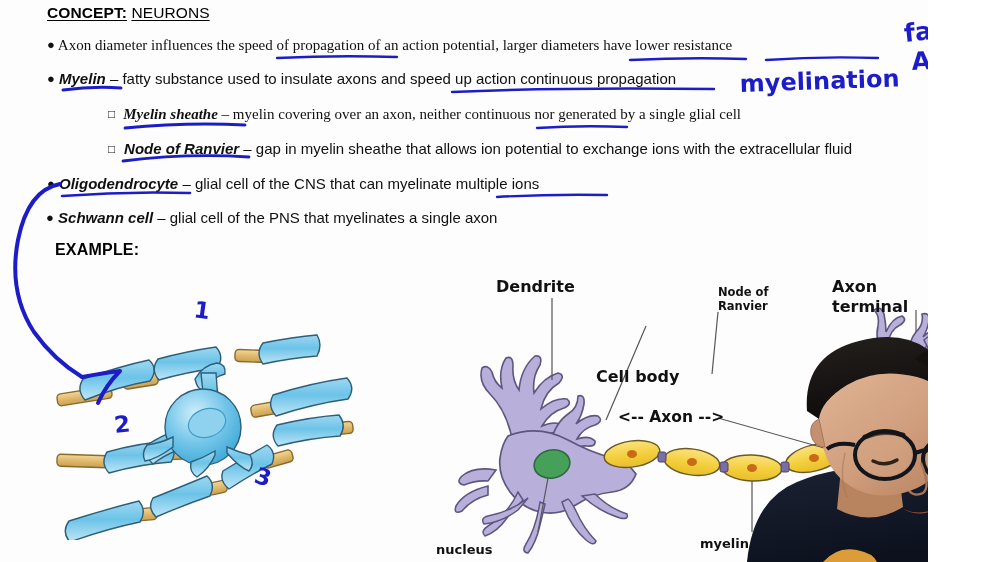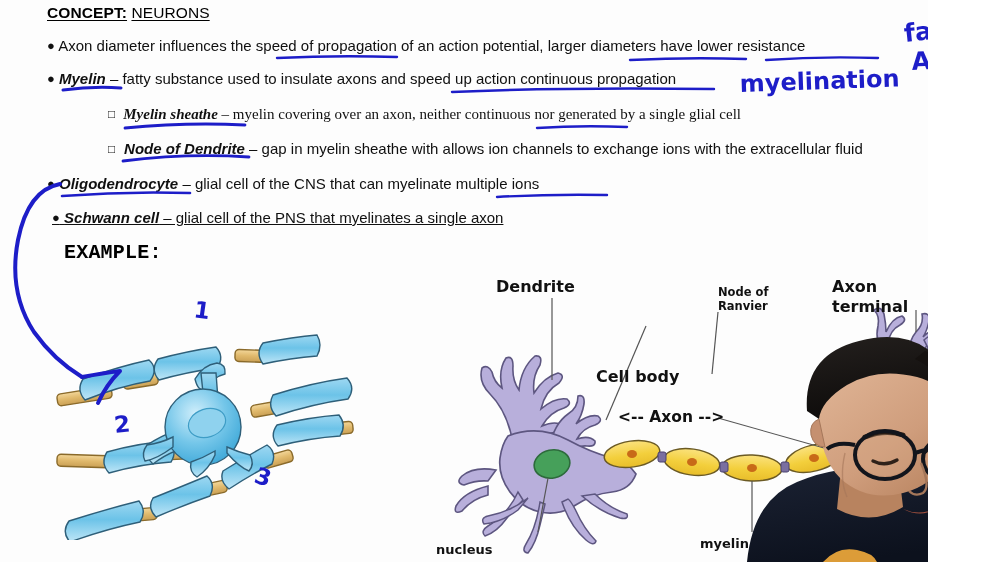--- a/index.html
+++ b/index.html
@@ -35,25 +35,24 @@
     font-size: 15px;
     white-space: nowrap;
     color: #101010;
   }
   .bullet-row .dot { font-size: 13px; vertical-align: 1px; }
   .bullet-row .term { font-weight: bold; font-style: italic; }
   .sq { font-size: 12px; vertical-align: 1px; letter-spacing:.5px;}
 
   .example-label {
     position: absolute;
-    left: 64px; top: 241px;
-    font-size: 20px;
+    left: 55px; top: 241px;
+    font-size: 16px;
     font-weight: bold;
     letter-spacing: .2px;
-    font-family: Liberation Mono, monospace;
   }
 
   
   .ink { position: absolute; left: 0; top: 0; width: 1000px; height: 562px; pointer-events: none; }
 
   
   .oligo-fig { position: absolute; left: 55px; top: 295px; width: 300px; height: 245px; }
   .neuron-fig { position: absolute; left: 400px; top: 270px; width: 560px; height: 292px; }
 
   
@@ -68,46 +67,46 @@
 <body>
 
 <div id="page">
 
   <div class="notes">
 
     <div class="concept-head">
       <span class="kw">CONCEPT:</span><span>&nbsp;</span><span class="sub">NEURONS</span>
     </div>
 
-    <div class="bullet-row" style="left:47px; top:37px;">
+    <div class="bullet-row" style="left:47px; top:37px;font-family:Liberation Serif, serif;">
       <span class="dot">●</span>
       <span>Axon diameter influences the speed of propagation of an action potential, larger diameters have lower resistance</span>
     </div>
 
     <div class="bullet-row" style="left:47px; top:70px;">
       <span class="dot">●</span>
       <span class="term">Myelin</span><span> – fatty substance used to insulate axons and speed up action continuous propagation</span>
     </div>
 
     <div class="bullet-row" style="left:108px; top:106px;font-family:Liberation Serif, serif;">
       <span class="sq">□</span>
       <span>&nbsp;</span><span class="term">Myelin sheathe</span><span> – myelin covering over an axon, neither continuous nor generated by a single glial cell</span>
     </div>
 
     <div class="bullet-row" style="left:108px; top:140px;">
       <span class="sq">□</span>
-      <span>&nbsp;</span><span class="term">Node of Dendrite</span><span> – gap in myelin sheathe with allows ion channels to exchange ions with the extracellular fluid</span>
+      <span>&nbsp;</span><span class="term">Node of Ranvier</span><span> – gap in myelin sheathe that allows ion potential to exchange ions with the extracellular fluid</span>
     </div>
 
     <div class="bullet-row" style="left:47px; top:175px;">
       <span class="dot">●</span>
       <span class="term">Oligodendrocyte</span><span> – glial cell of the CNS that can myelinate multiple ions</span>
     </div>
 
-    <div class="bullet-row" style="left:52px; top:209px;text-decoration:underline;">
+    <div class="bullet-row" style="left:46px; top:209px;">
       <span class="dot">●</span>
       <span class="term">Schwann cell</span><span> – glial cell of the PNS that myelinates a single axon</span>
     </div>
 
     <div class="example-label">EXAMPLE:</div>
   </div>
 
   <svg class="oligo-fig" viewBox="0 0 300 245">
     <defs>
       <linearGradient id="sheathG" x1="0" y1="0" x2="0" y2="1">

